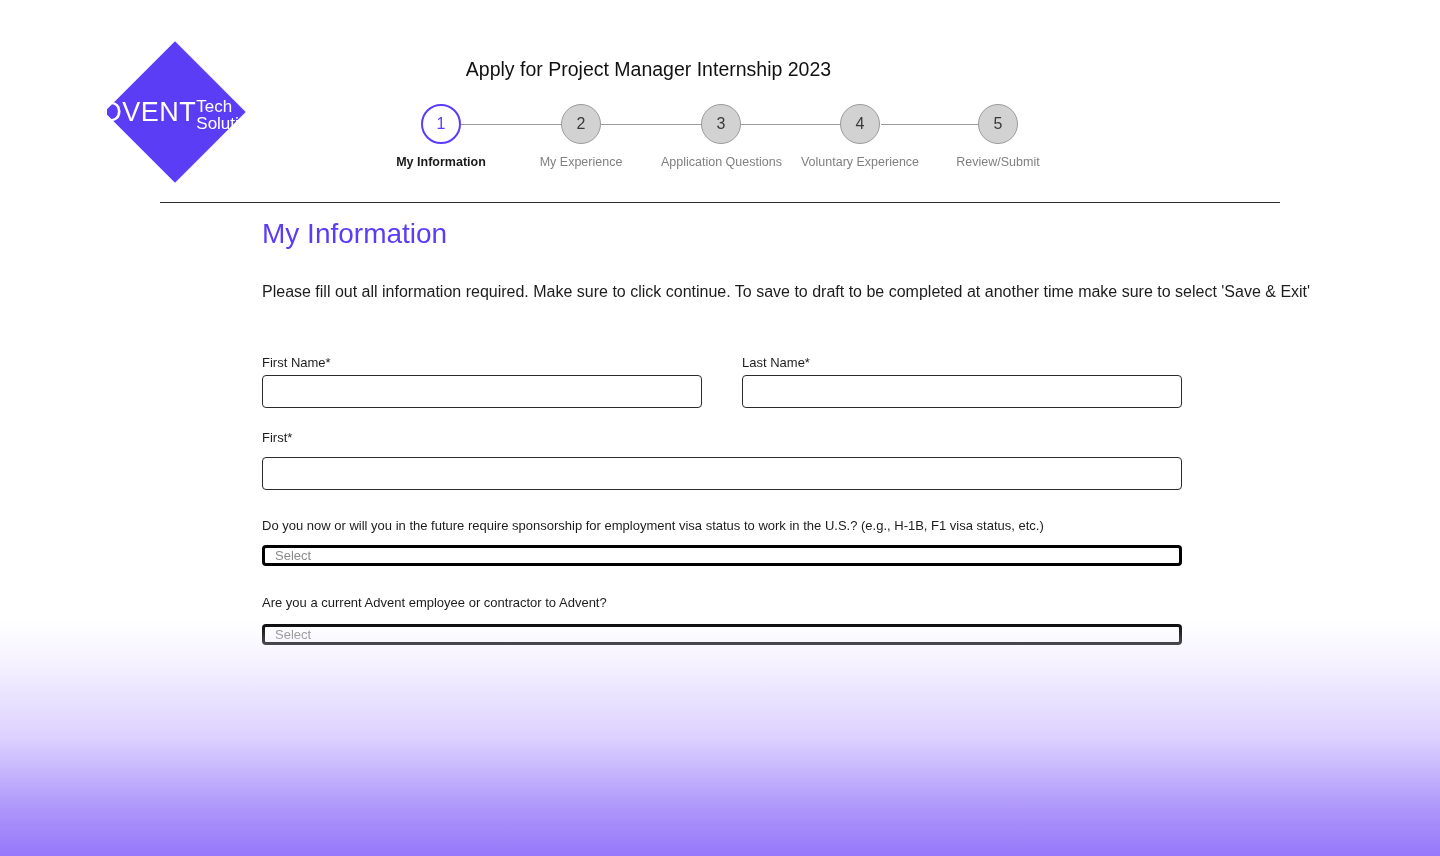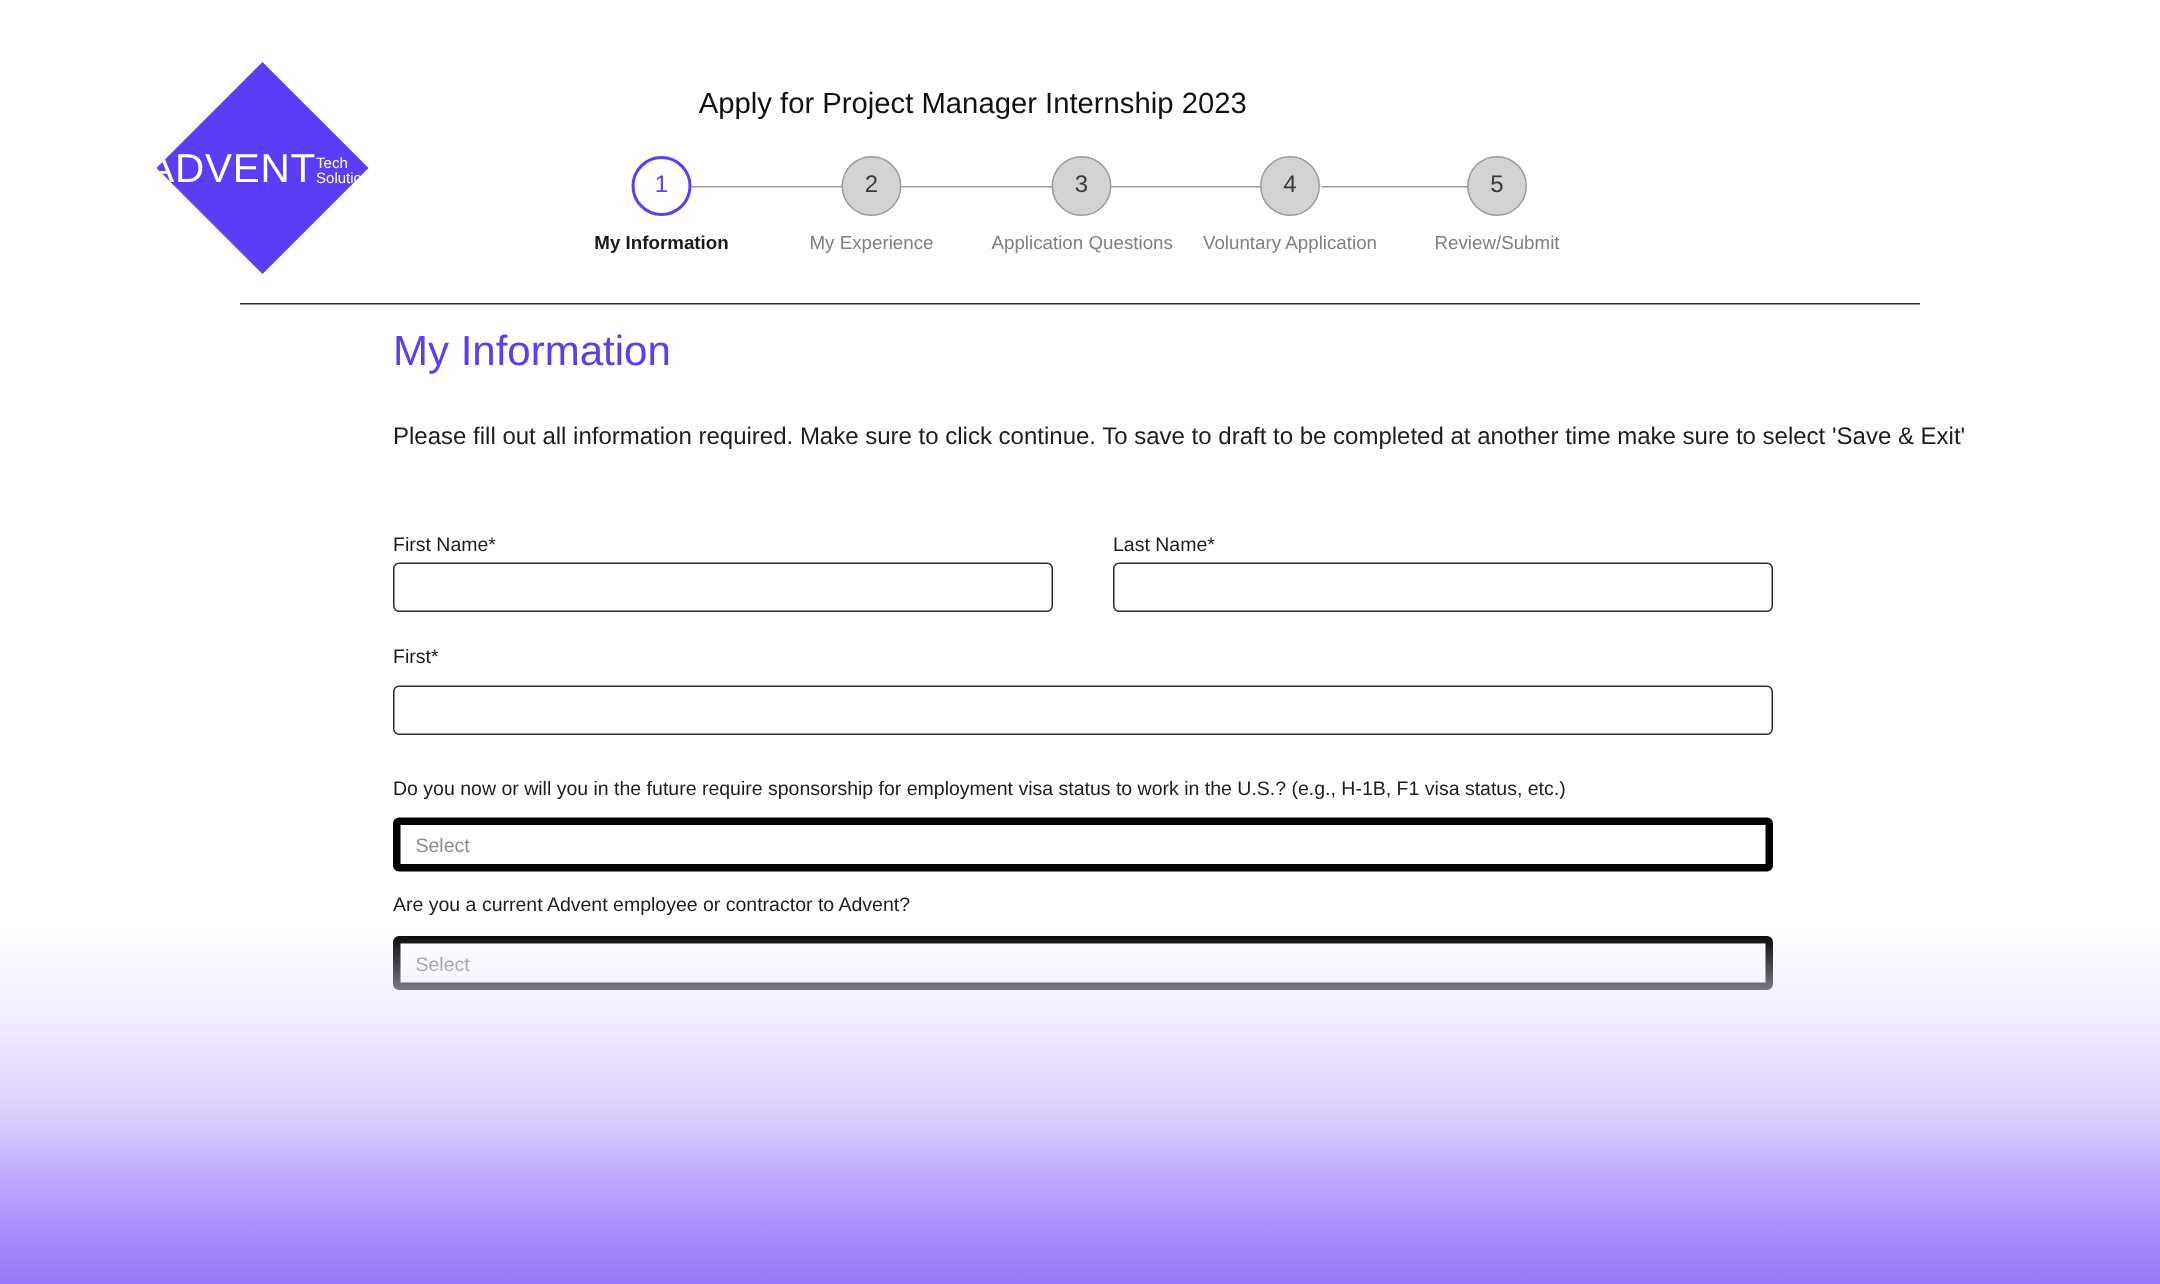--- a/index.html
+++ b/index.html
@@ -52,21 +52,21 @@
     pointer-events: none;
   }
   .logo-title {
     color: #ffffff;
     font-size: 27px;
     letter-spacing: 0.5px;
     line-height: 1;
   }
   .logo-sub {
     color: #ffffff;
-    font-size: 10px;
+    font-size: 17px;
     margin-top: 5px;
     line-height: 1;
   }
 
   
   .header-title {
     position: absolute;
     left: 0;
     top: 58px;
     width: 1257px;
@@ -165,22 +165,22 @@
     border: 1px solid #2b2b2b;
     border-radius: 4px;
     background: #ffffff;
     font-size: 13px;
     padding: 0 10px;
     color: #1d1d1d;
     outline: none;
   }
   .select-input {
     position: absolute;
-    height: 36px;
-    border: 5px solid #000000;
+    height: 21px;
+    border: 3px solid #000000;
     border-radius: 4px;
     background: #ffffff;
     font-size: 13px;
     padding: 0 10px;
     color: #8a8a8a;
     display: flex;
     align-items: center;
   }
 
   
@@ -222,21 +222,21 @@
     <div class="step inactive" style="left:123px;">
       <div class="bubble">2</div>
       <div class="label">My Experience</div>
     </div>
     <div class="step inactive" style="left:263px;">
       <div class="bubble">3</div>
       <div class="label">Application Questions</div>
     </div>
     <div class="step inactive" style="left:402px;">
       <div class="bubble">4</div>
-      <div class="label">Voluntary Application</div>
+      <div class="label">Voluntary Experience</div>
     </div>
     <div class="step inactive" style="left:540px;">
       <div class="bubble">5</div>
       <div class="label">Review/Submit</div>
     </div>
   </div>
 
   <div class="divider"></div>
 
   <div class="section-title">My Information</div>

